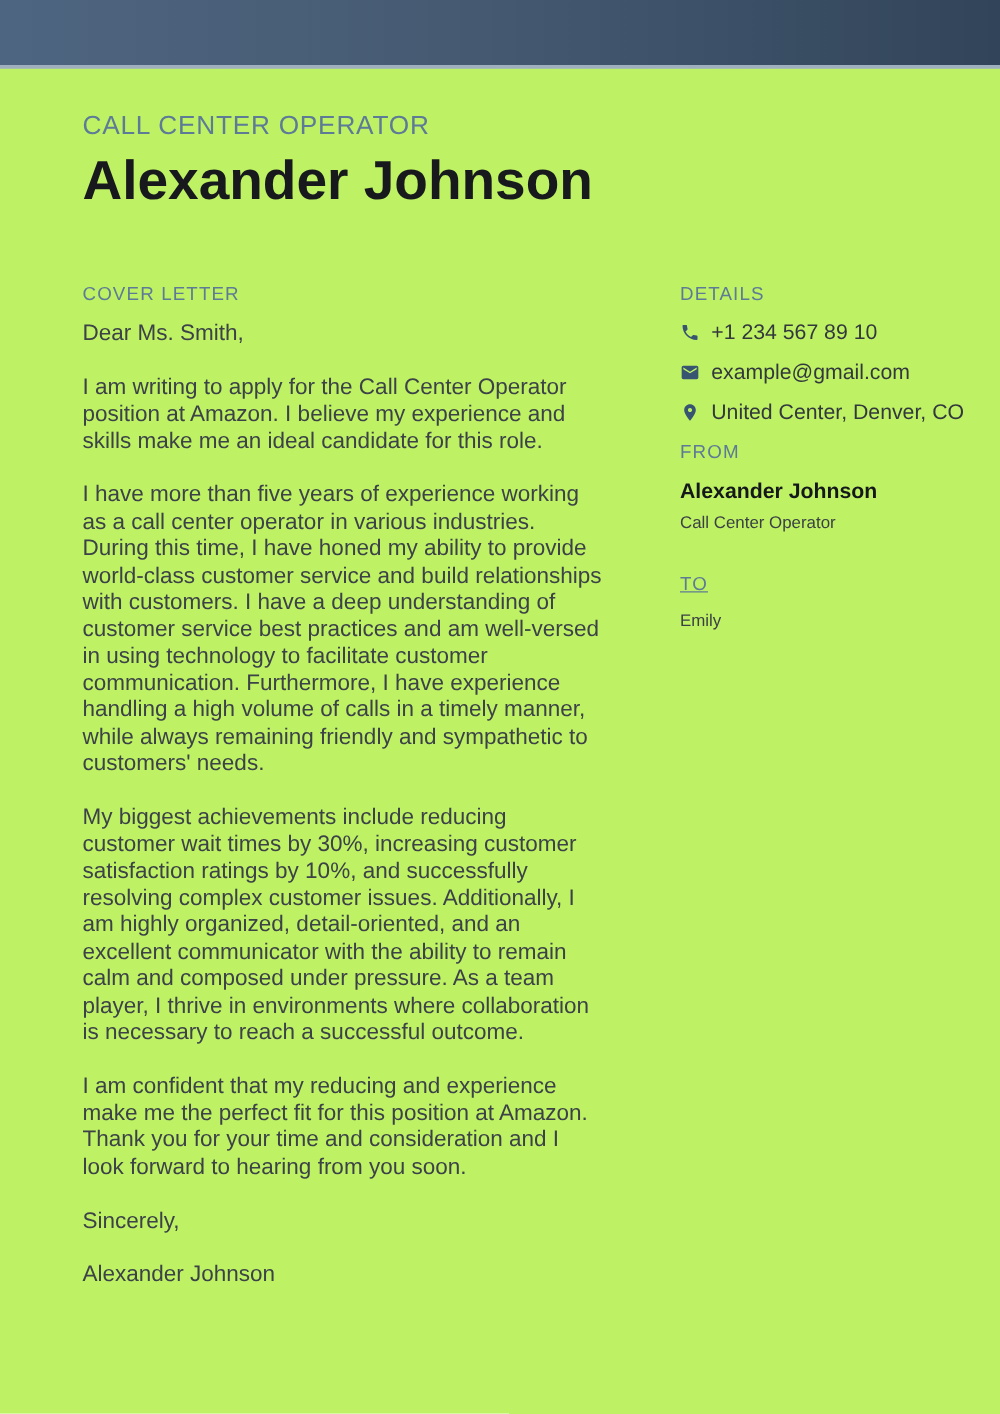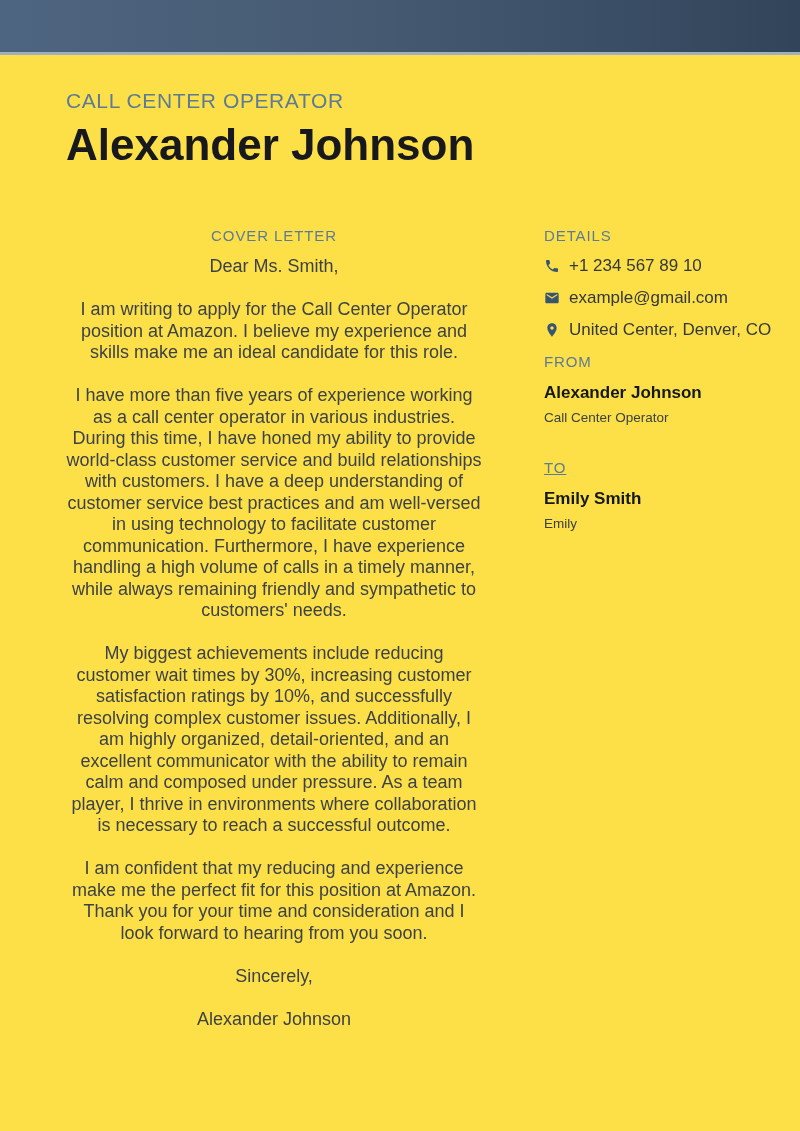--- a/index.html
+++ b/index.html
@@ -1,20 +1,20 @@
 <!DOCTYPE html>
 <html><head>
 <meta charset="utf-8">
 <style>
   html, body { margin: 0; padding: 0; background: #ffffff; }
   .page {
     position: relative;
     width: 800px;
     height: 1131px;
-    background: #fde047;
+    background: #bef264;
     font-family: "Liberation Sans", sans-serif;
     overflow: hidden;
     box-sizing: border-box;
   }
   .top-band {
     height: 52px;
     background: linear-gradient(90deg, #4e6581 0%, #465b72 45%, #31445a 100%);
     border-bottom: 3px solid #9fafbe;
   }
   .title-block { padding: 33px 66px 0 66px; }
@@ -31,21 +31,21 @@
     line-height: 50px;
     font-weight: 600;
     color: #17191c;
   }
   .columns {
     display: flex;
     align-items: stretch;
     padding: 0 66px;
     margin-top: 56px;
   }
-  .left-col { flex: 0 0 416px; width: 416px; text-align: center; }
+  .left-col { flex: 0 0 416px; width: 416px; }
   .section-heading {
     font-size: 15px;
     font-weight: 400;
     letter-spacing: 0.9px;
     color: #5d7b96;
     margin: 0 0 11px 0;
     line-height: 19px;
   }
   .left-col p {
     margin: 0 0 21.5px 0;
@@ -147,18 +147,17 @@
             </svg>
         </span>
         <span>United Center, Denver, CO</span>
       </div>
 
       <h2 class="section-heading heading-from">FROM</h2>
       <div class="strong-name">Alexander Johnson</div>
       <div class="sub-text">Call Center Operator</div>
 
       <h2 class="section-heading heading-to">TO</h2>
-      <div class="strong-name">Emily Smith</div>
       <div class="sub-text">Emily</div>
     </aside>
 
   </div>
 </div>
 
 </body></html>

